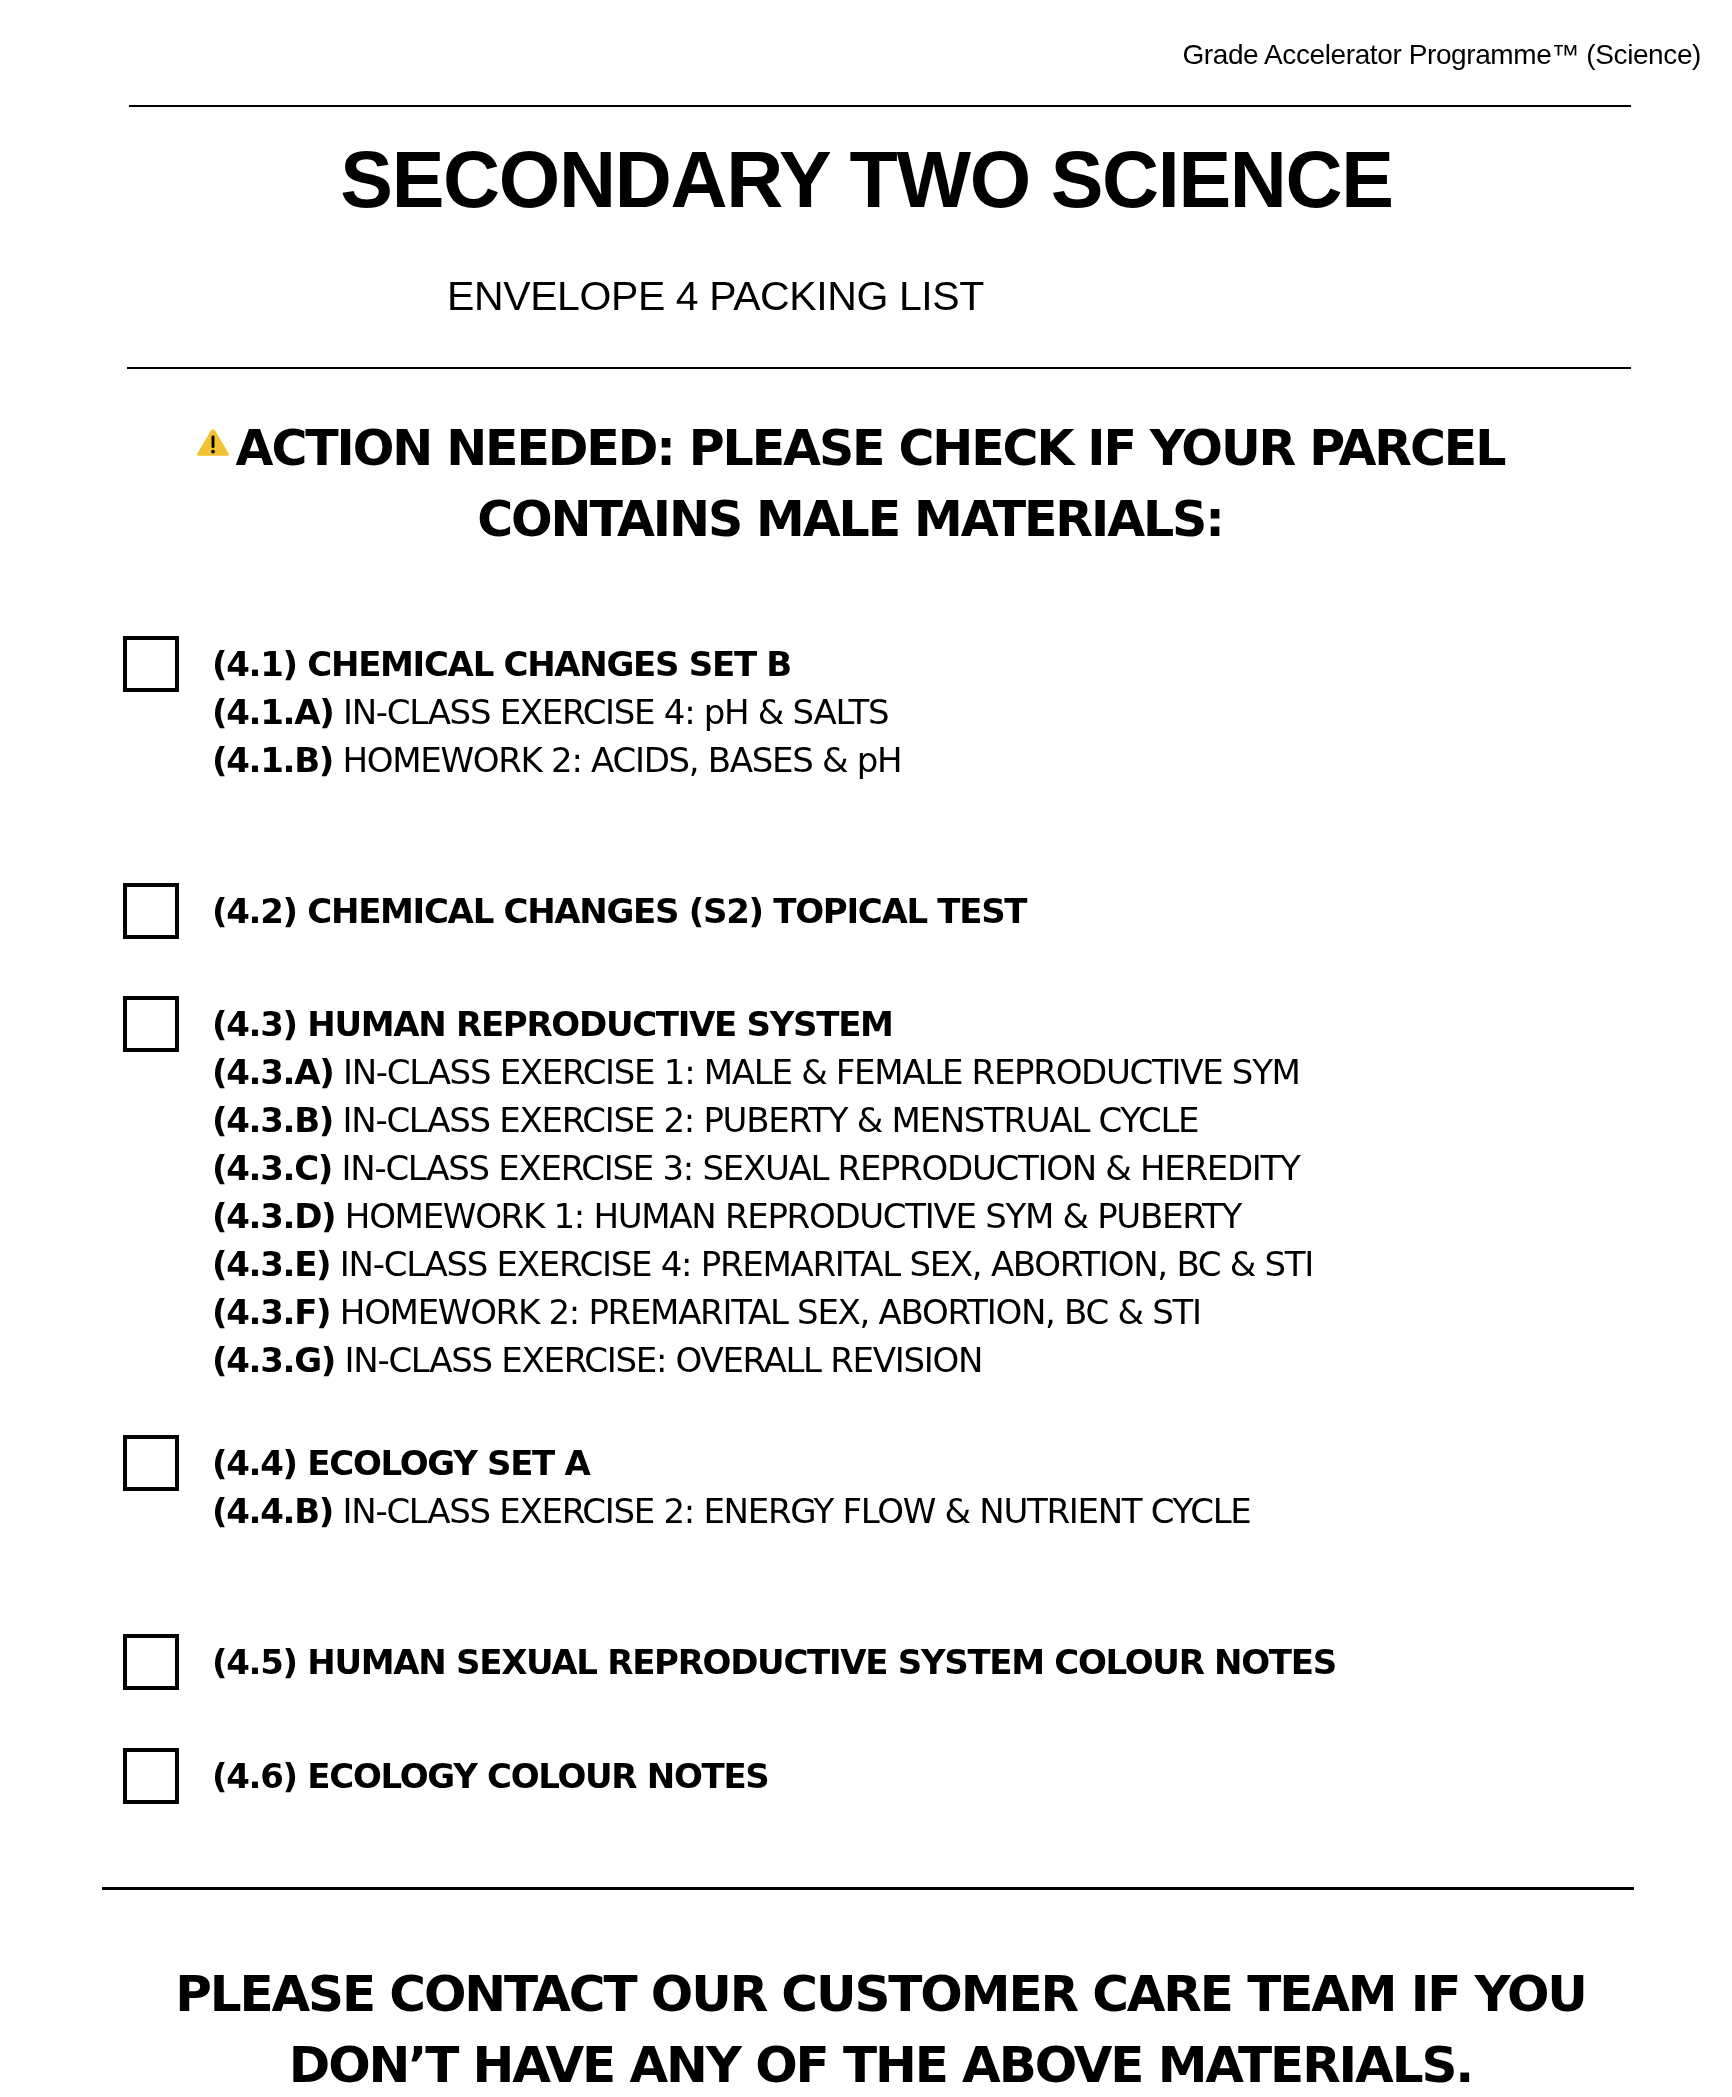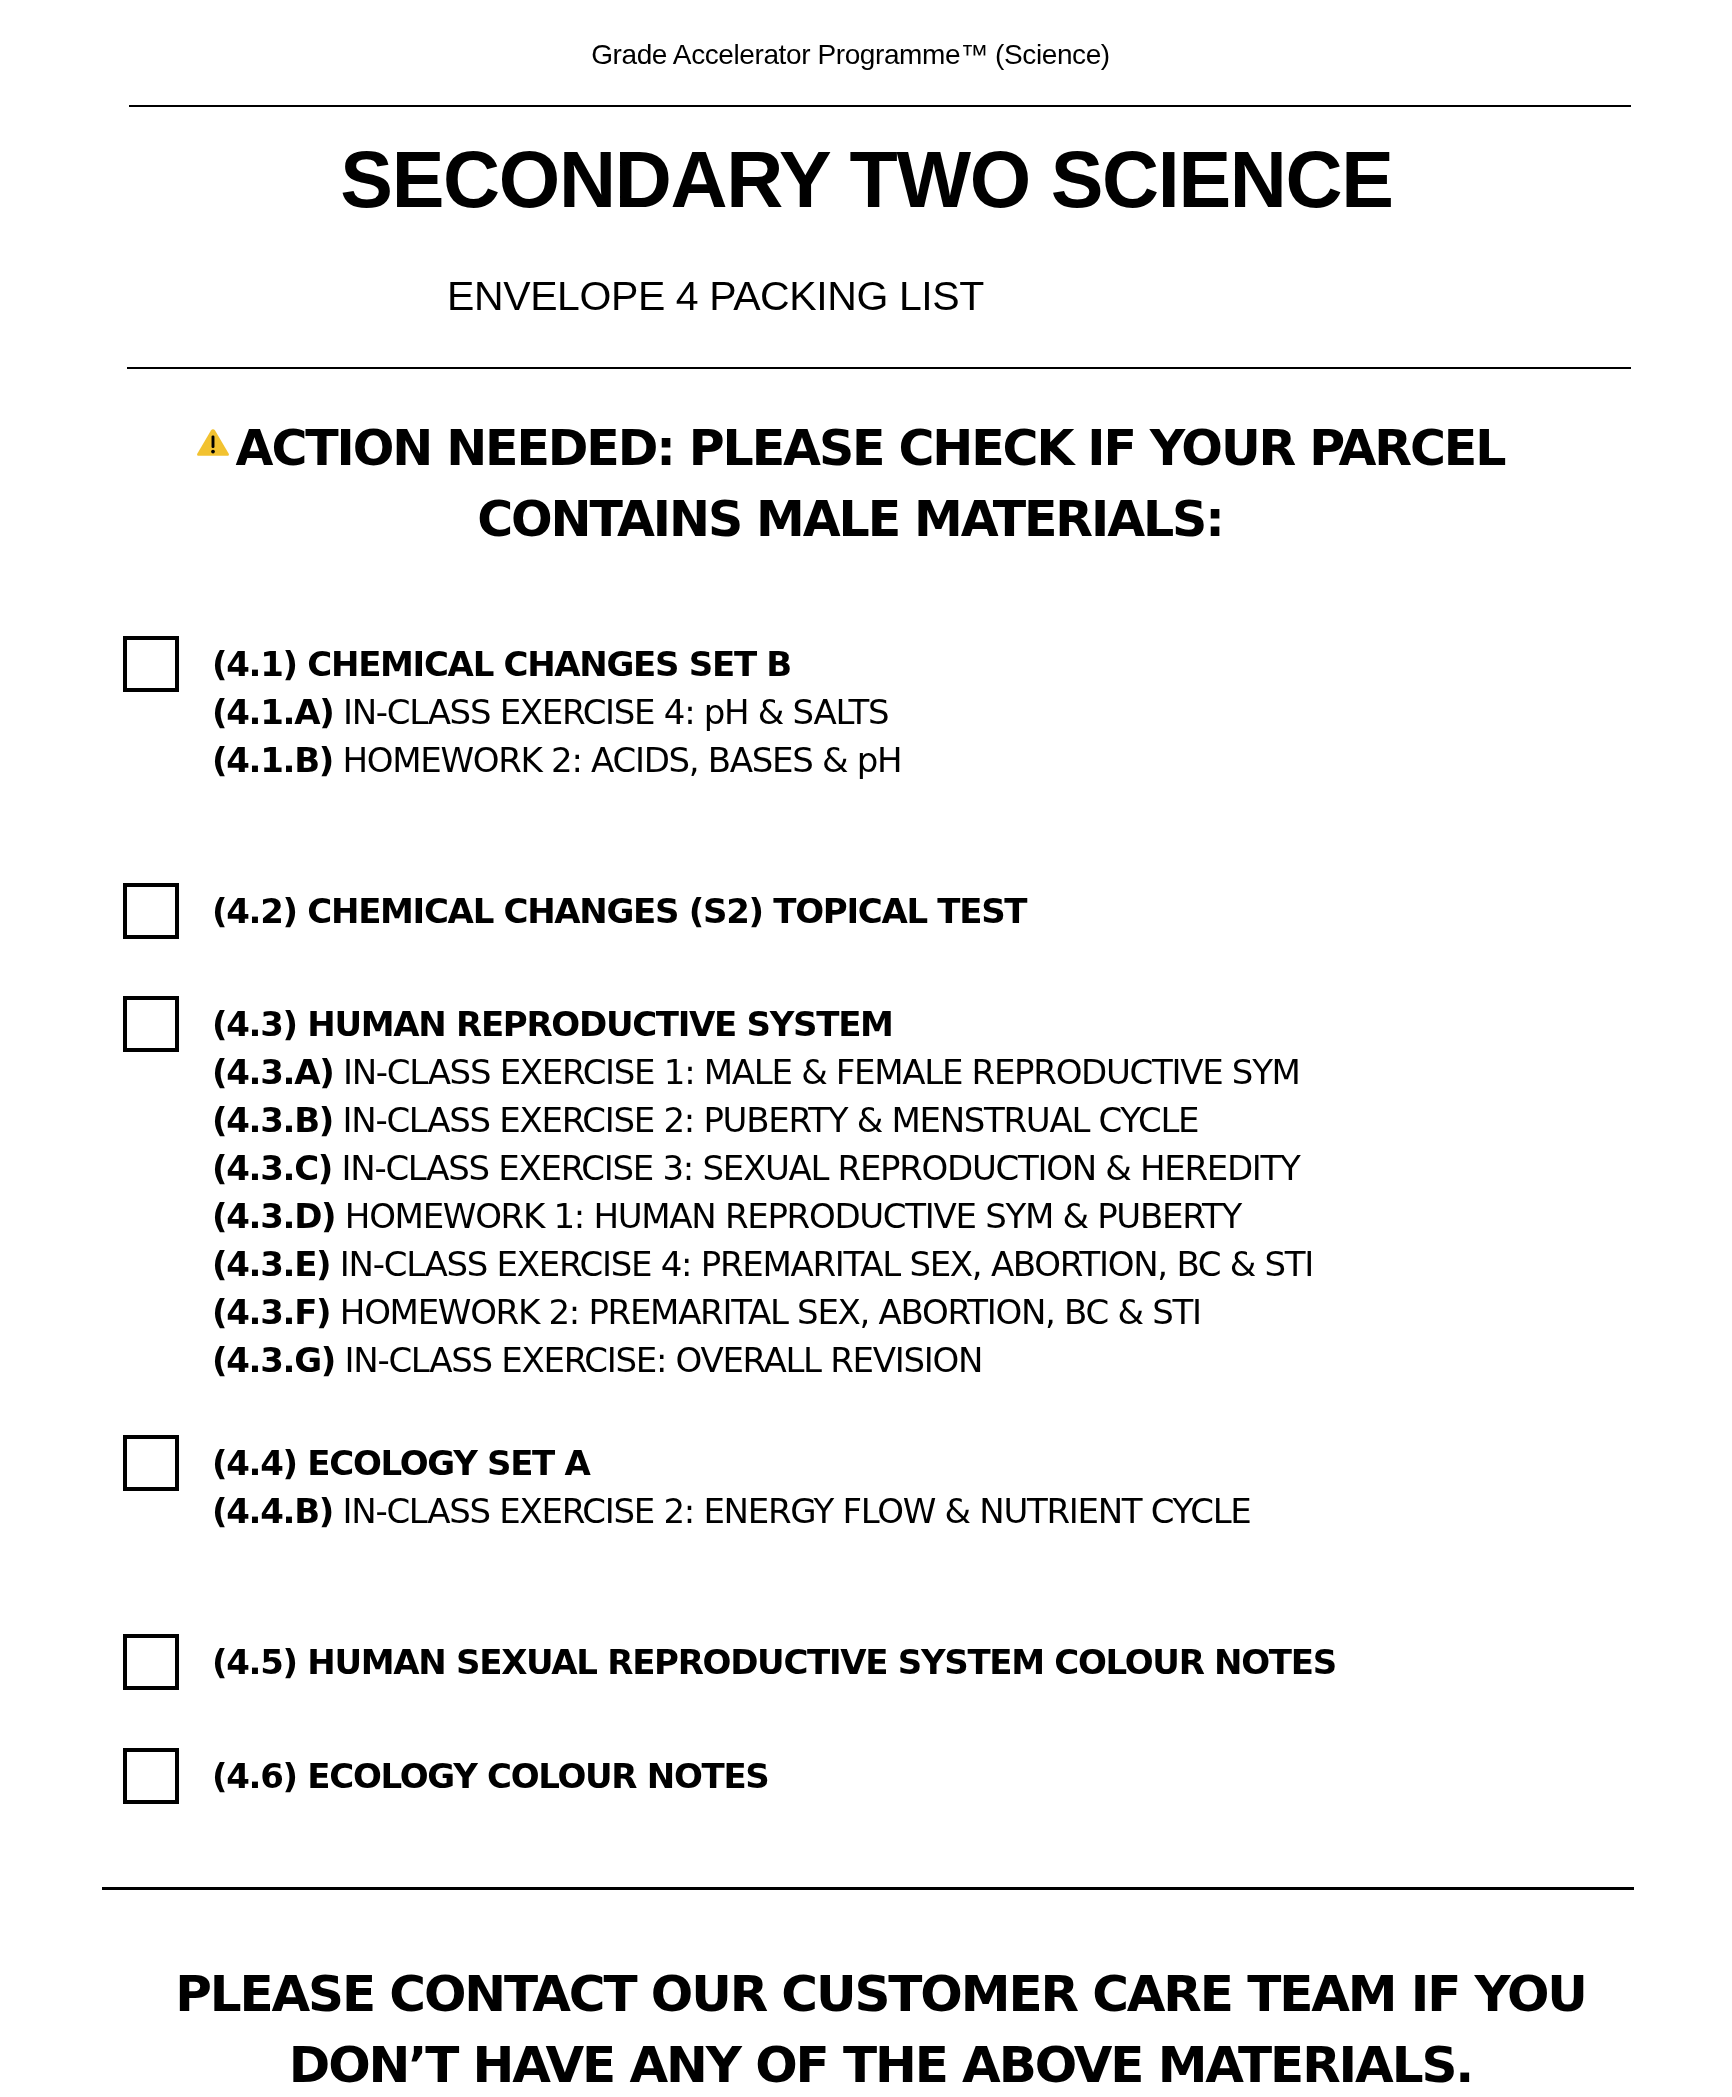--- a/index.html
+++ b/index.html
@@ -12,21 +12,21 @@
       height: 2122px;
       position: relative;
       overflow: hidden;
       color: #000000;
       font-family: "Liberation Sans", "DejaVu Sans", sans-serif;
     }
     .abs { position: absolute; }
 
     .running-header {
       left: 0; width: 1701px; top: 36px;
-      text-align: center;
+      text-align: right;
       font-family: "Liberation Sans", sans-serif;
       font-size: 28px;
       line-height: 38px;
       letter-spacing: -0.4px;
     }
     .rule {
       background: #000;
       height: 2.1px;
     }
     .rule-1 { left: 129px; width: 1502px; top: 105px; }

